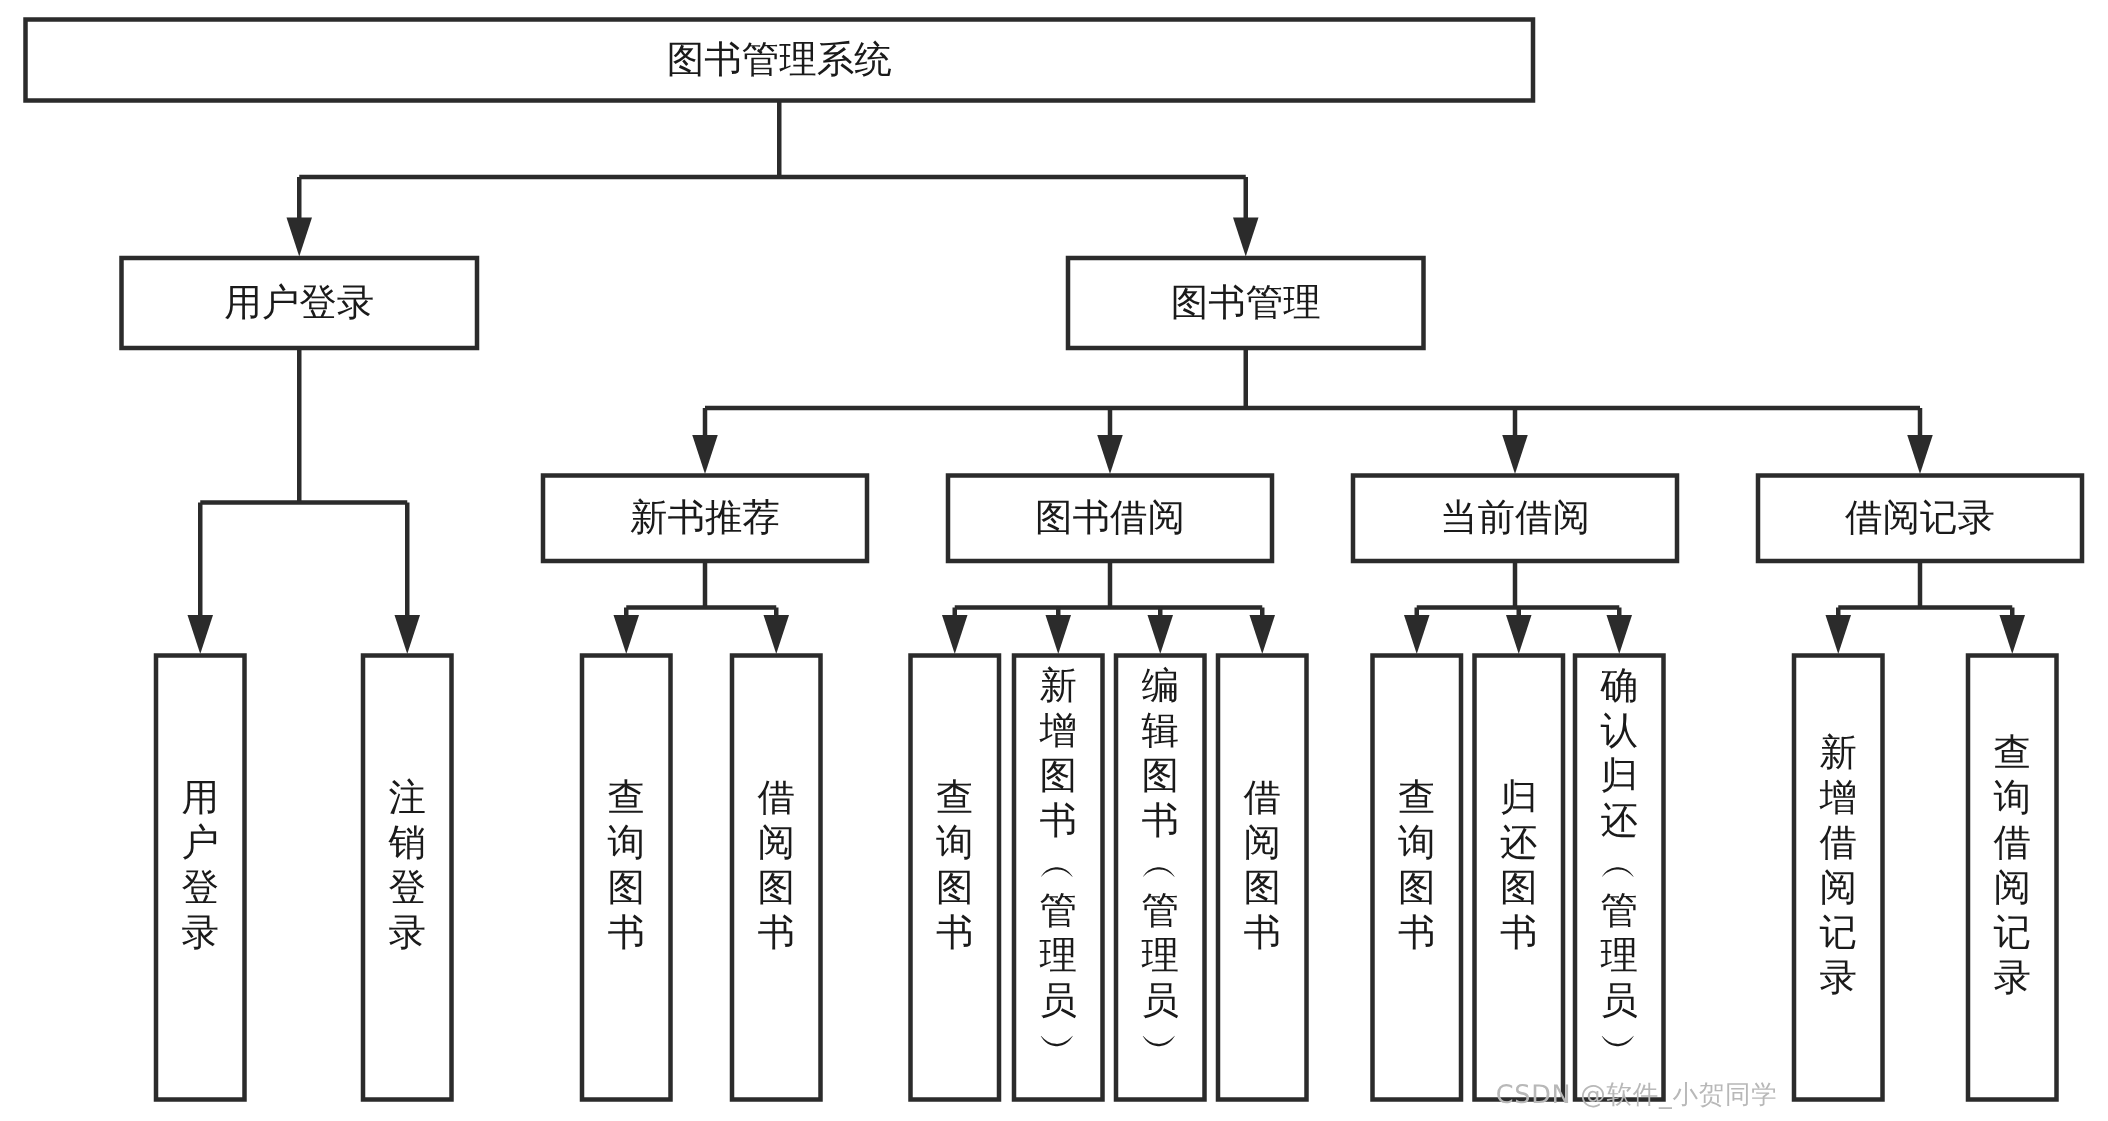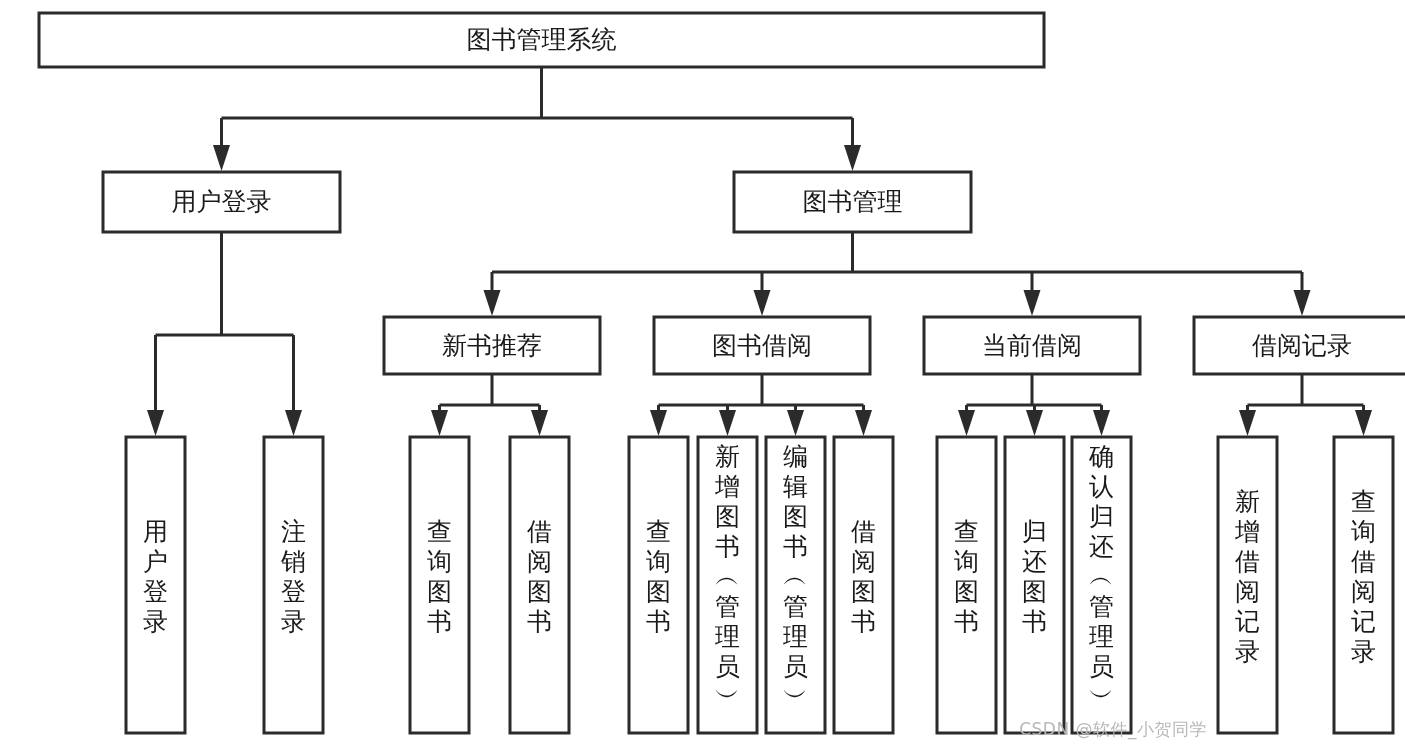--- a/index.html
+++ b/index.html
@@ -12,21 +12,20 @@
     width: 1405px;
     height: 747px;
     font-family: "DejaVu Sans", "Liberation Sans", sans-serif;
     overflow: hidden;
     position: relative;
   }
   #diagram-root {
     position: relative;
     width: 1195px;
     height: 747px;
-    padding-left: 22px;
   }
   svg.diagram {
     display: block;
     width: 1405px;
     height: 747px;
   }
   .node-box {
     fill: #ffffff;
     stroke: #2b2b2b;
     stroke-width: 3;

